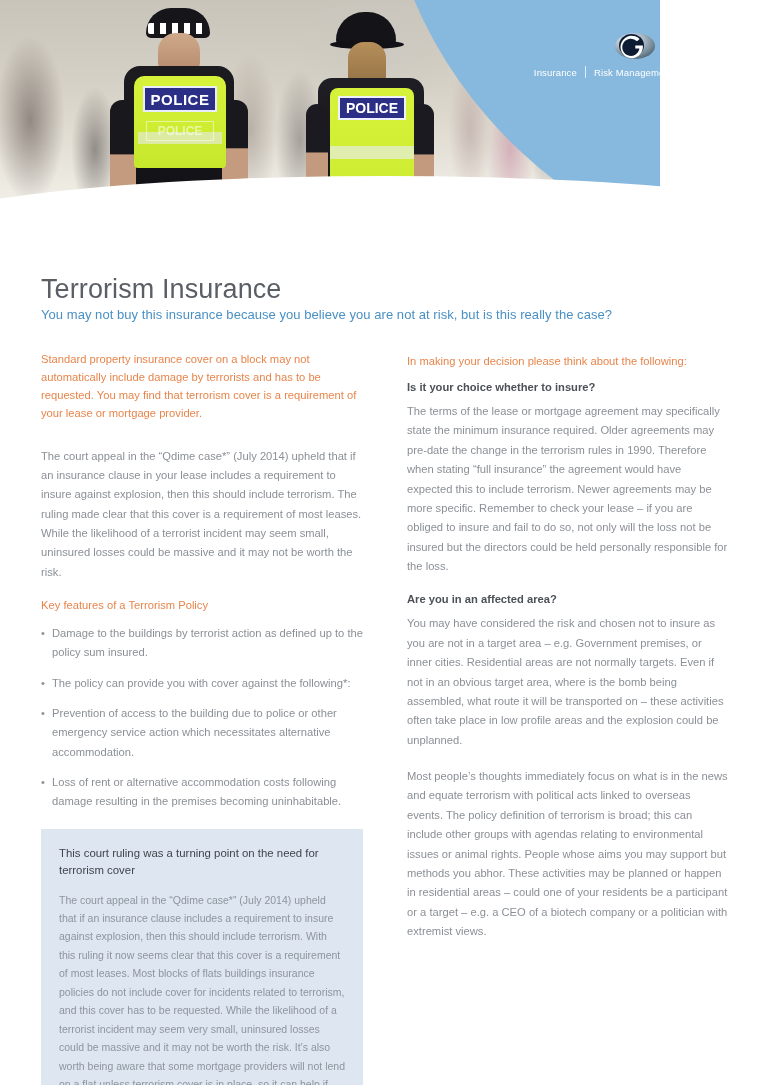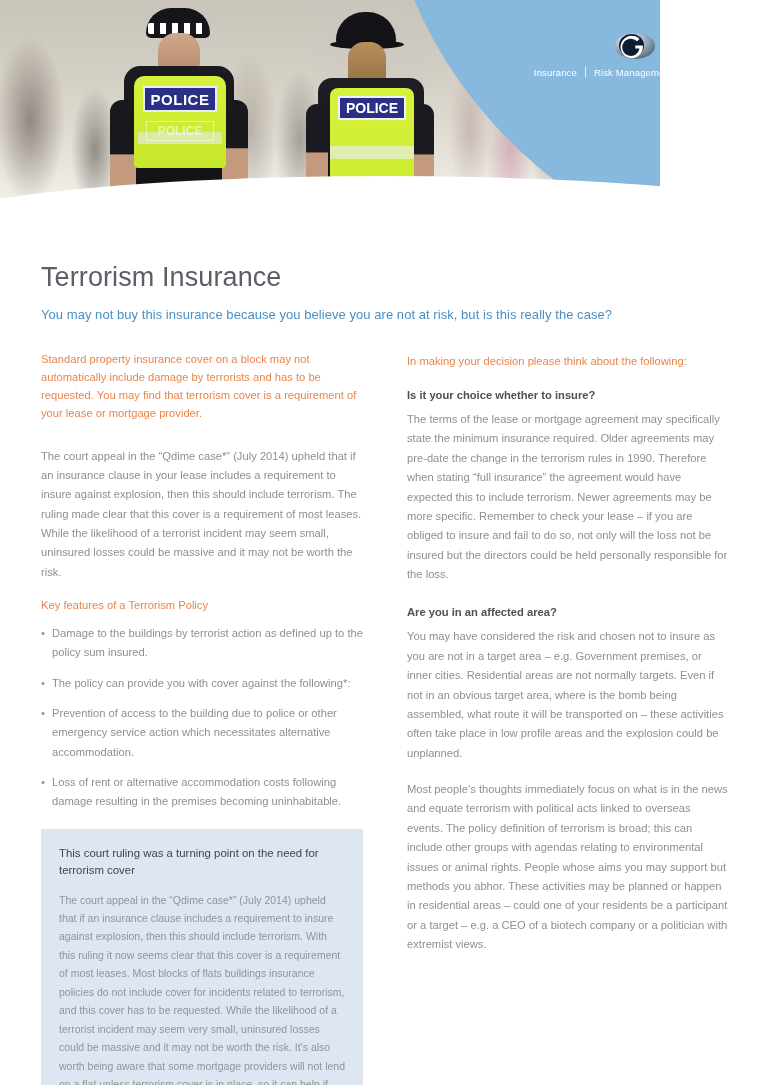--- a/index.html
+++ b/index.html
@@ -212,21 +212,21 @@
     letter-spacing: .15px;
   }
   .taglines .tg { padding: 0 7px; white-space: nowrap; }
   .taglines .sep {
     width: 1px; height: 12px; background: rgba(255,255,255,.75);
   }
 
   
   .title {
     position: absolute;
-    left: 41px; top: 244px;
+    left: 41px; top: 256px;
     font-size: 27px;
     font-weight: 400;
     color: #5a5f66;
     letter-spacing: .1px;
   }
   .subtitle {
     position: absolute;
     left: 41px; top: 307px;
     font-size: 13px;
     color: #4a90c4;
@@ -258,21 +258,21 @@
   h3.orange {
     color: #e8854b;
     font-size: 11.2px;
     font-weight: 400;
     margin: 5px 0 13px 0;
   }
   h4.dark {
     color: #4c5157;
     font-size: 11.2px;
     font-weight: 700;
-    margin: 22px 0 9px 0;
+    margin: 14px 0 9px 0;
   }
   ul.bullets { list-style: none; margin: 0 0 18px 0; padding: 0; }
   ul.bullets li {
     position: relative;
     color: #8b9096;
     font-size: 11.2px;
     line-height: 1.72;
     padding-left: 11px;
     margin-bottom: 11px;
   }

